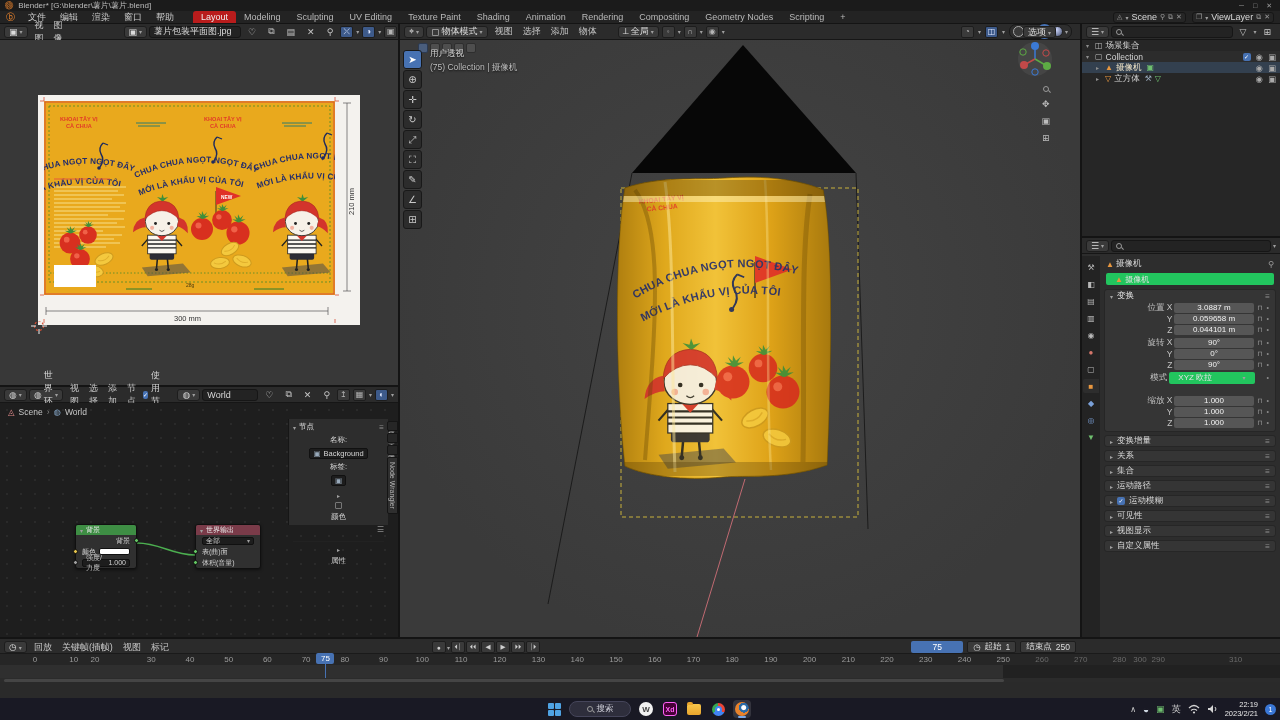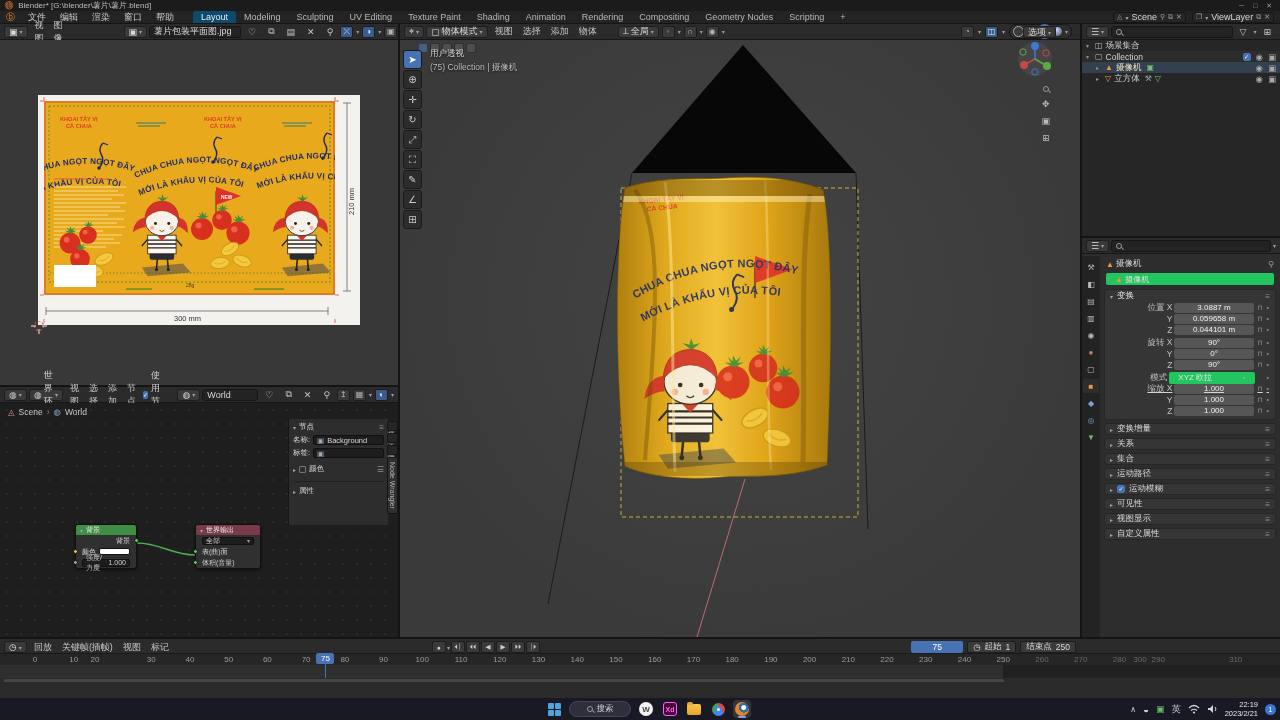--- a/index.html
+++ b/index.html
@@ -14,21 +14,21 @@
 
   
   .titlebar{left:0;top:0;width:1280px;height:11px;background:#1b1b1b;color:#bdbdbd;
             display:flex;align-items:center;font-size:8px;padding:0 4px;gap:4px;}
   .winbtns{margin-left:auto;display:flex;gap:9px;color:#9a9a9a;font-size:7px;padding-right:4px;}
   .menubar{left:0;top:11px;width:1280px;height:13px;background:#232323;display:flex;align-items:center;
            border-bottom:1px solid #141414;font-size:9px;}
   .menu{padding:0 7px;color:#cccccc;}
   .wstabs{display:flex;align-items:center;margin-left:12px;}
   .wstab{padding:1px 8px;color:#b9b9b9;border-radius:3px 3px 0 0;}
-  .wstab.active{background:#0c4a6e;color:#efefef;}
+  .wstab.active{background:#b91c1c;color:#efefef;}
   .topsel{display:flex;align-items:center;background:#262626;border:1px solid #161616;border-radius:3px;
           height:11px;padding:0 3px;gap:3px;color:#d8d8d8;}
   .tinyic{font-size:7px;color:#9a9a9a;}
 
   
   .ehdr{height:16px;background:#2b2b2b;border-bottom:1px solid #161616;display:flex;align-items:center;
         font-size:9px;gap:2px;padding:0 4px;}
   .ebtn{color:#c7c7c7;padding:0 5px;}
   .dd{display:flex;align-items:center;gap:2px;background:#3a3a3a;border:1px solid #1d1d1d;border-radius:3px;
       height:12px;padding:0 4px;color:#dcdcdc;}
@@ -54,21 +54,21 @@
   .node{position:absolute;border:1px solid #101010;border-radius:3px;background:#303030;
         box-shadow:0 1px 3px rgba(0,0,0,.5);font-size:7px;color:#d2d2d2;}
   .nhdr{height:10px;display:flex;align-items:center;gap:3px;padding:0 4px;border-radius:2px 2px 0 0;color:#e8e8e8;}
   .nrow{position:relative;display:flex;align-items:center;height:11px;padding:0 6px;gap:3px;}
   .sock{position:absolute;width:5px;height:5px;border-radius:50%;border:1px solid #101010;top:3px;}
   .sock.l{left:-3px;} .sock.r{right:-3px;}
   .nfield{flex:1;background:#1d1d1d;border:1px solid #101010;border-radius:2px;height:8px;
           display:flex;align-items:center;justify-content:space-between;padding:0 3px;color:#cfcfcf;}
   .npanel{position:absolute;left:288px;top:16px;width:100px;height:106px;background:#2d2d2d;
           border-left:1px solid #161616;font-size:7.5px;padding:3px 4px;}
-  .np-row{display:flex;align-items:center;gap:3px;margin-top:3px;}
+  .np-row{display:flex;align-items:center;gap:3px;margin-top:3px;flex-direction:column;}
   .np-fld{flex:1;background:#1d1d1d;border:1px solid #111;border-radius:2px;height:10px;display:flex;align-items:center;gap:3px;padding:0 3px;}
   .ntabs{position:absolute;right:0;top:18px;width:11px;display:flex;flex-direction:column;gap:2px;}
   .ntab{writing-mode:vertical-rl;background:#262626;border:1px solid #151515;border-radius:2px 0 0 2px;
         color:#b5b5b5;font-size:7px;padding:4px 1px;text-align:center;}
   .ntab.addon{background:#2f2f2f;}
 
   
   #vp{left:400px;top:24px;width:680px;height:613px;background:radial-gradient(ellipse at 50% 45%,#444444,#3a3a3a 75%);overflow:hidden;}
   #vpHdr{position:absolute;left:0;top:0;right:0;}
   .toolcol{position:absolute;left:3px;top:26px;width:19px;display:flex;flex-direction:column;gap:1px;}
@@ -821,21 +821,21 @@
             <span class="dot">•</span>
           </div>
         <div class="prow" style="margin-top:2px;">
             <span class="plabel">模式</span>
           <div class="pdrop">
             <span>XYZ 欧拉</span>
               <span class="chev">▾</span>
             </div>
             <span class="dot" style="margin-left:10px;">•</span>
           </div>
-        <div class="prow" style="margin-top:0;text-decoration:underline;">
+        <div class="prow" style="margin-top:12px;">
             <span class="plabel">缩放 X</span>
           <span class="pfield">1.000</span>
           <span class="lock">⊓</span>
             <span class="dot">•</span>
           </div>
         <div class="prow">
             <span class="plabel">Y</span>
           <span class="pfield">1.000</span>
           <span class="lock">⊓</span>
             <span class="dot">•</span>

